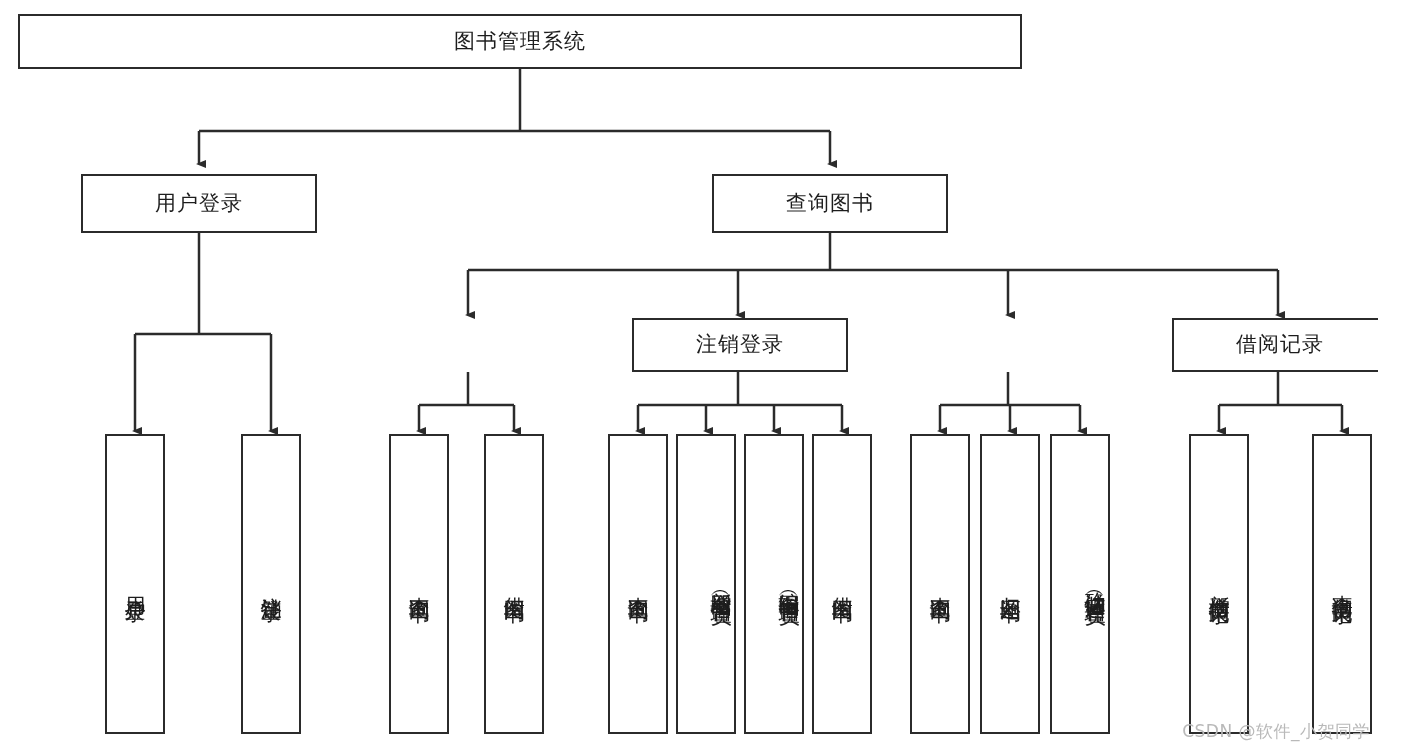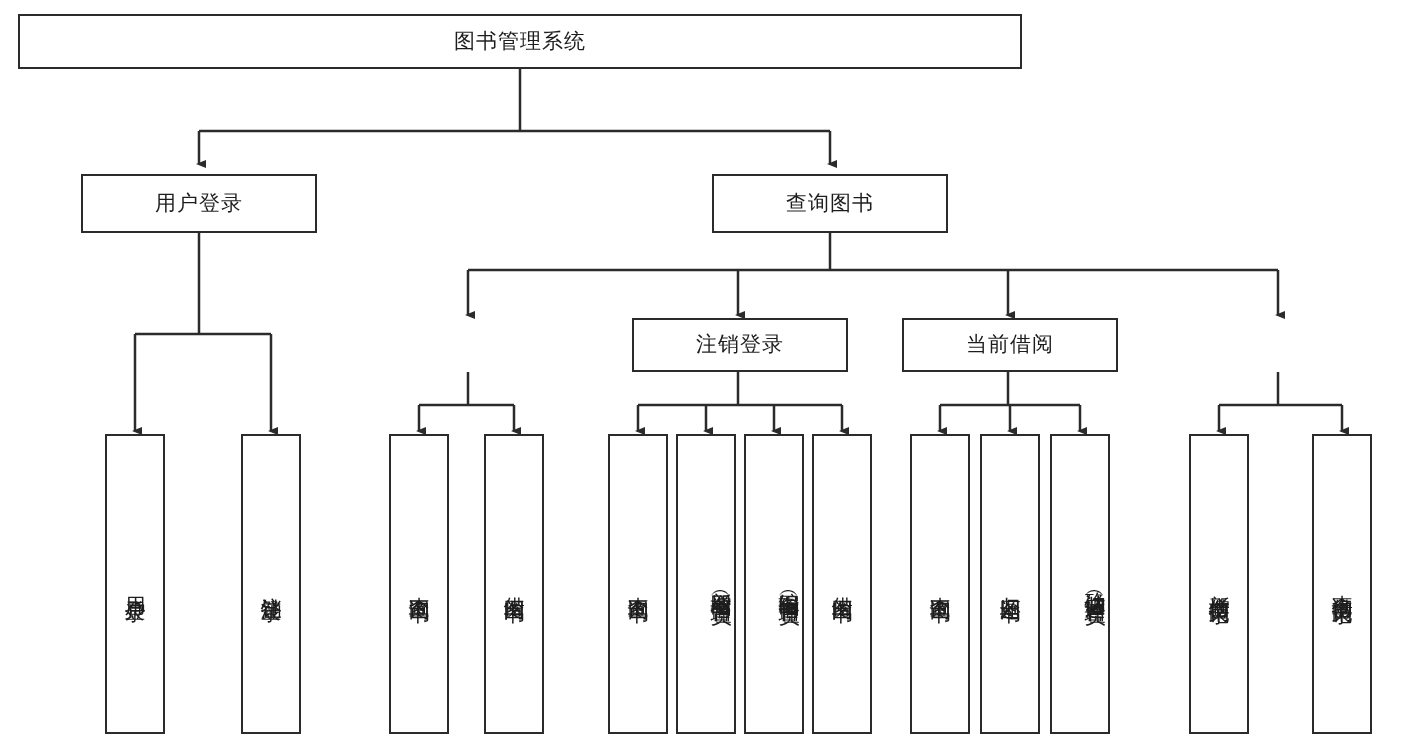--- a/index.html
+++ b/index.html
@@ -133,22 +133,22 @@
   <div class="node horizontal" style="left:81px; top:174px; width:236px; height:59px;">
     <span class="node-label">用户登录</span>
   </div>
   <div class="node horizontal" style="left:712px; top:174px; width:236px; height:59px;">
     <span class="node-label">查询图书</span>
   </div>
 
   <div class="node horizontal" style="left:632px; top:318px; width:216px; height:54px;">
     <span class="node-label">注销登录</span>
   </div>
-  <div class="node horizontal" style="left:902px; top:318px; width:216px; height:54px;">
-    <span class="node-label">当前借阅</span>
+  <div class="node horizontal" style="left:1172px; top:318px; width:216px; height:54px;">
+    <span class="node-label">借阅记录</span>
   </div>
 
   <div class="node vertical mid-aligned" style="left:105px; top:434px; width:60px; height:300px;">
     <span class="node-label">用户登录</span>
   </div>
   <div class="node vertical mid-aligned" style="left:241px; top:434px; width:60px; height:300px;">
     <span class="node-label">注销登录</span>
   </div>
 
   <div class="node vertical mid-aligned" style="left:389px; top:434px; width:60px; height:300px;">
@@ -181,14 +181,15 @@
     <span class="node-label">确认归还（管理员）</span>
   </div>
 
   <div class="node vertical mid-aligned" style="left:1189px; top:434px; width:60px; height:300px;">
     <span class="node-label">新增借阅记录</span>
   </div>
   <div class="node vertical mid-aligned" style="left:1312px; top:434px; width:60px; height:300px;">
     <span class="node-label">查询借阅记录</span>
   </div>
 
+  <div id="watermark">CSDN @软件_小贺同学</div>
 
 </div>
 
 </body></html>

